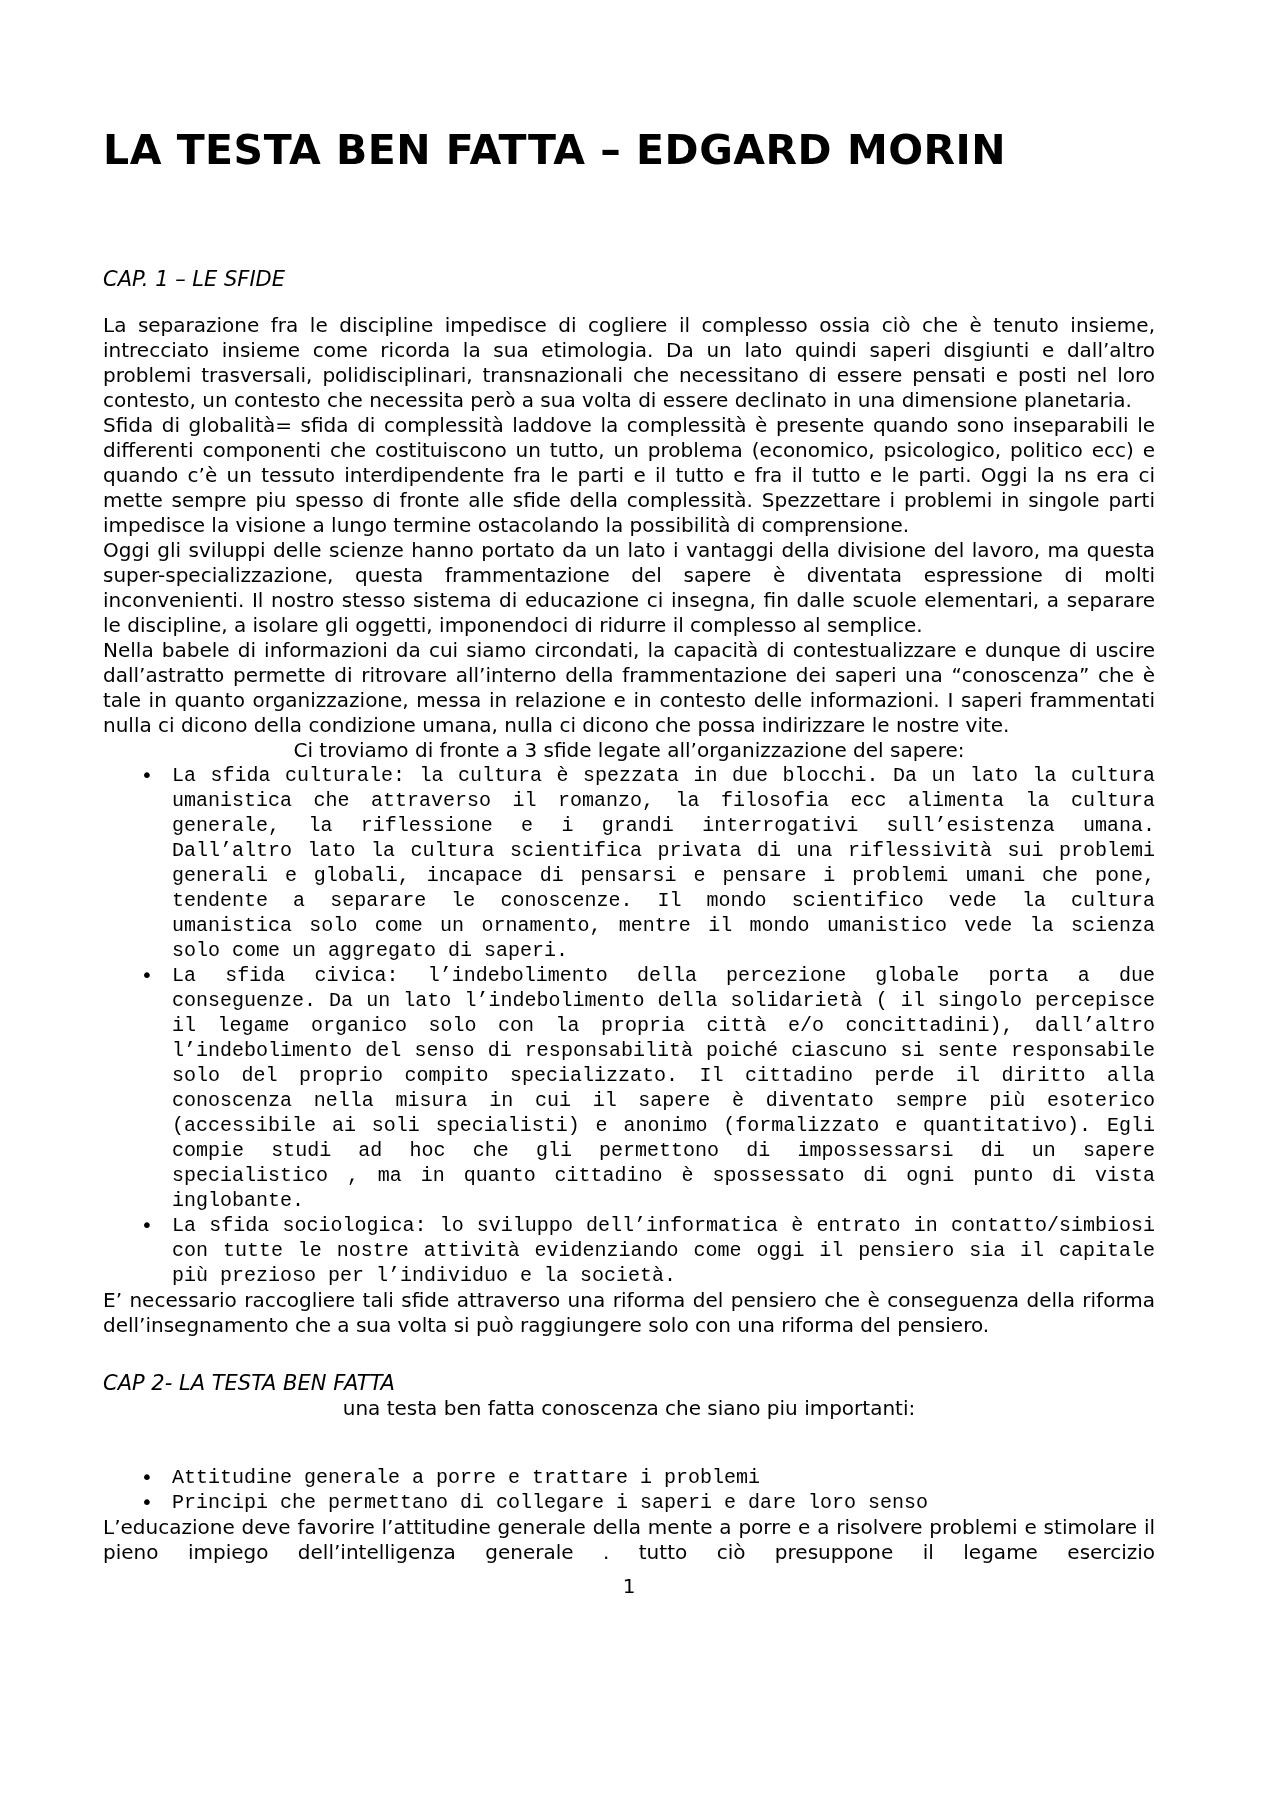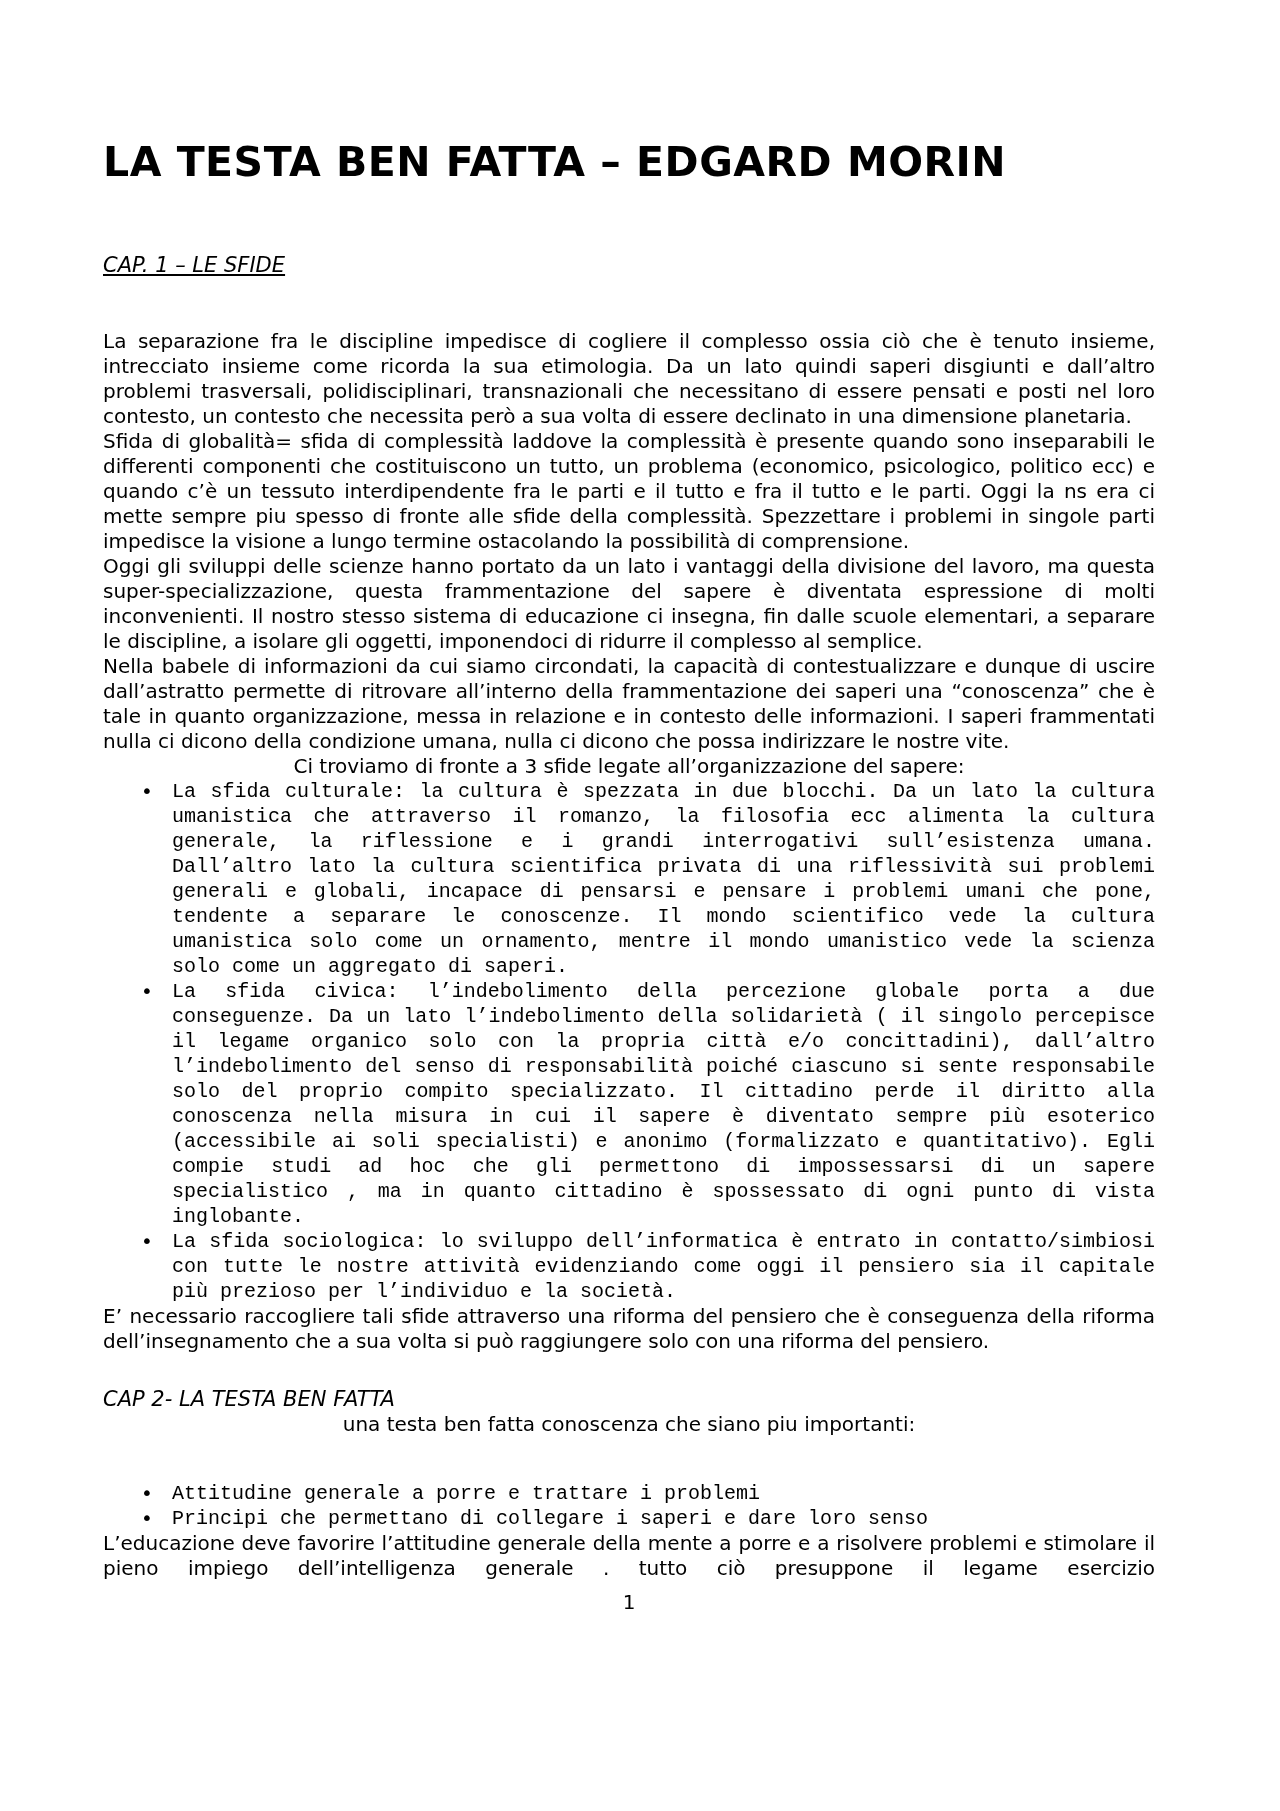--- a/index.html
+++ b/index.html
@@ -12,41 +12,41 @@
     width: 1280px;
     height: 1811px;
     background: #ffffff;
     color: #000000;
     font-family: "DejaVu Sans", "Liberation Sans", sans-serif;
     overflow: hidden;
   }
   .content {
     position: absolute;
     left: 103px;
-    top: 12px;
+    top: 0;
     width: 1052px;
   }
   .doc-title {
     margin: 128px 0 0 0;
     font-size: 41px;
     line-height: 44px;
     font-weight: bold;
     letter-spacing: 0.5px;
     white-space: nowrap;
   }
   .chapter-heading {
     font-size: 21px;
     line-height: 25px;
     font-style: italic;
     font-weight: normal;
     margin: 0;
   }
-  .ch1-heading { margin-top: 69px; text-decoration: underline; }
+  .ch1-heading { margin-top: 95px; }
   .body-text {
-    margin-top: 51px;
+    margin-top: 21px;
     font-size: 20px;
     line-height: 25px;
   }
   .p {
     margin: 0;
     text-align: justify;
   }
   .p.justify-last { text-align-last: justify; }
   .p.no-justify { text-align: center; }
   .bullet-list { margin: 0; }

